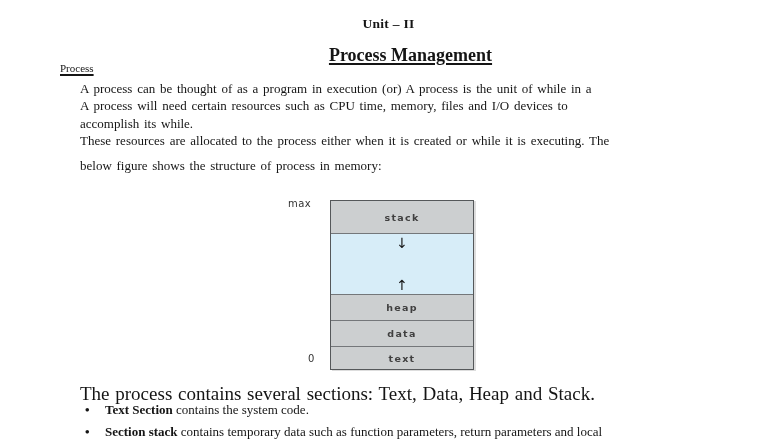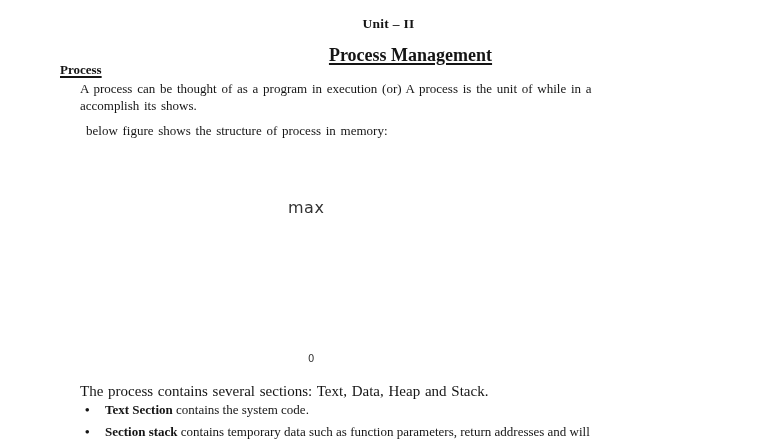--- a/index.html
+++ b/index.html
@@ -5,30 +5,30 @@
   html,body{margin:0;padding:0;background:#fff;}
   .page{
     position:relative;width:784px;height:441px;background:#ffffff;
     font-family:"Liberation Serif", serif;color:#151515;overflow:hidden;
   }
   .center-block{position:absolute;left:0;width:737px;text-align:center;}
   .doc-title{top:16px;font-size:13.5px;font-weight:bold;letter-spacing:.3px;padding-left:20px;}
   .doc-subtitle{top:45px;font-size:18px;font-weight:bold;padding-left:42px;}
   .u{text-decoration:underline;text-decoration-thickness:1.5px;text-underline-offset:2px;}
   .section-heading{
-    position:absolute;left:60px;top:62px;font-size:13px;font-weight:bold;
+    position:absolute;left:60px;top:62px;font-size:11px;font-weight:normal;
     text-decoration:underline;text-decoration-thickness:1.5px;text-underline-offset:2px;
   }
   .body-block{position:absolute;left:80px;top:80px;font-size:13px;}
   .body-line{white-space:nowrap;line-height:17.4px;word-spacing:1.5px;}
-  .body-line.spaced{margin-top:7px;margin-left:6px;}
+  .body-line.spaced{margin-top:7px;}
   
   .figure{position:absolute;left:288px;top:197px;width:230px;height:178px;
     font-family:"DejaVu Sans", sans-serif;}
-  .max-label{position:absolute;left:0;top:1px;font-size:16px;color:#333;letter-spacing:.5px;}
+  .max-label{position:absolute;left:0;top:1px;font-size:10px;color:#333;letter-spacing:.5px;}
   .zero-label{position:absolute;left:20px;top:156px;font-size:10px;color:#333;}
   .membox{
     position:absolute;left:42px;top:3px;width:142px;
     border:1.5px solid var(--border,#55585a);
     box-shadow:2px 1px 0 rgba(120,120,120,.25);
   }
   .row{
     position:relative;background:var(--gray,#cccfd0);
     display:flex;align-items:center;justify-content:center;
     border-bottom:1px solid #74777a;box-sizing:border-box;
@@ -37,54 +37,74 @@
   .row-stack{height:33px;}
   .row-free{height:61px;background:var(--blue,#d7edf8);}
   .row-heap{height:26px;}
   .row-data{height:26px;}
   .row-text{height:22px;}
   .mem-label{font-size:9.5px;font-weight:bold;letter-spacing:1.3px;color:#404040;}
   .arrow{position:absolute;left:0;right:0;text-align:center;font-size:14px;line-height:14px;color:#111;}
   .arrow-down{top:2px;}
   .arrow-up{bottom:2px;}
   
-  .closing-line{position:absolute;left:80px;top:383px;font-size:15px;word-spacing:1px;white-space:nowrap;}
+  .closing-line{position:absolute;left:80px;top:383px;font-size:19px;word-spacing:1px;white-space:nowrap;}
   .bullets{position:absolute;left:85px;top:402px;font-size:13px;}
   .bullet-item{display:flex;white-space:nowrap;line-height:15px;}
   .bullet-item + .bullet-item{margin-top:7px;}
   .bullet-marker{width:20px;font-weight:bold;font-size:13px;}
   .b{font-weight:bold;text-align:center;}
 </style>
 </head>
 <body>
 
 <div class="page">
 
   <div class="center-block doc-title">Unit – II</div>
   <div class="center-block doc-subtitle u">Process Management</div>
 
   <div class="section-heading">Process</div>
 
   <div class="body-block">
     <div class="body-line">A process can be thought of as a program in execution (or) A process is the unit of while in a</div>
-    <div class="body-line">accomplish its shows.</div>
+    <div class="body-line">A process will need certain resources such as CPU time, memory, files and I/O devices to</div>
+    <div class="body-line">accomplish its while.</div>
+    <div class="body-line">These resources are allocated to the process either when it is created or while it is executing. The</div>
     <div class="body-line spaced">below figure shows the structure of process in memory:</div>
   </div>
 
   <div class="figure">
     <span class="max-label">max</span>
     <span class="zero-label">0</span>
+    <div class="membox">
+      <div class="row row-stack">
+        <span class="mem-label">stack</span>
+      </div>
+      <div class="row row-free">
+        <span class="arrow arrow-down">↓</span>
+        <span class="arrow arrow-up">↑</span>
+      </div>
+      <div class="row row-heap">
+        <span class="mem-label">heap</span>
+      </div>
+      <div class="row row-data">
+        <span class="mem-label">data</span>
+      </div>
+      <div class="row row-text">
+        <span class="mem-label">text</span>
+      </div>
+    </div>
   </div>
 
   <div class="closing-line">The process contains several sections: Text, Data, Heap and Stack.</div>
 
   <div class="bullets">
     <div class="bullet-item">
       <span class="bullet-marker">•</span>
       <span><span class="b">Text Section</span><span> contains the system code.</span></span>
     </div>
     <div class="bullet-item">
       <span class="bullet-marker">•</span>
-      <span><span class="b">Section stack</span><span> contains temporary data such as function parameters, return addresses and will</span></span>
+      <span><span class="b">Section stack</span><span> contains temporary data such as function parameters, return parameters and local</span></span>
     </div>
   </div>
 
 </div>
 
 </body></html>

